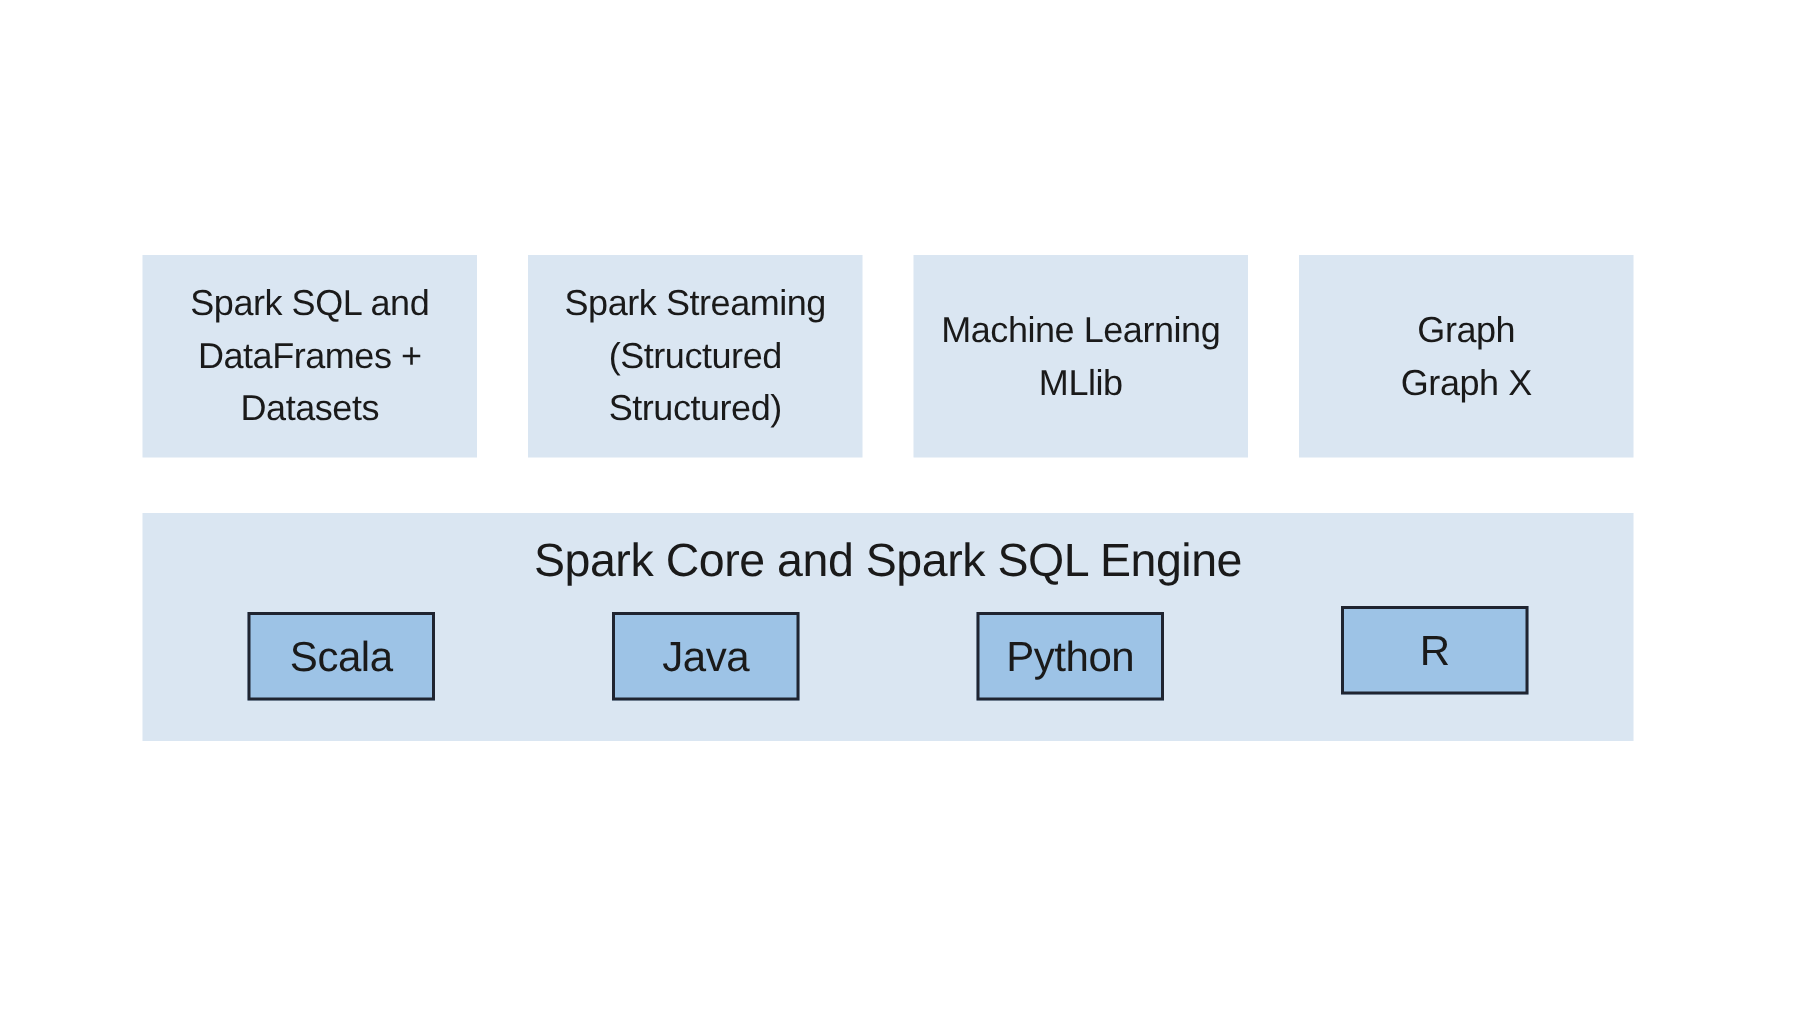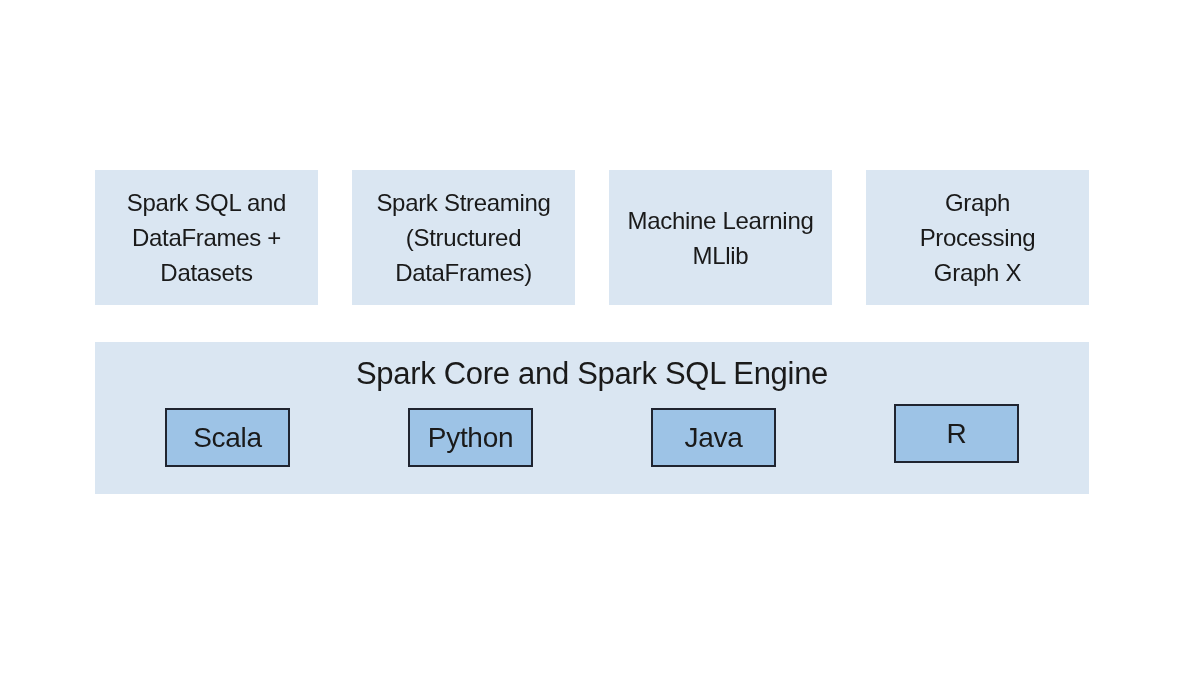--- a/index.html
+++ b/index.html
@@ -92,48 +92,47 @@
 
     <div class="component-box">
       <span>Spark SQL and</span>
       <span>DataFrames +</span>
       <span>Datasets</span>
     </div>
 
     <div class="component-box">
       <span>Spark Streaming</span>
       <span>(Structured</span>
-      <span>DataFrames)</span>
+      <span>Structured)</span>
     </div>
 
     <div class="component-box">
       <span>Machine Learning</span>
       <span>MLlib</span>
     </div>
 
     <div class="component-box">
       <span>Graph</span>
-      <span>Processing</span>
       <span>Graph X</span>
     </div>
 
   </div>
 
   <div class="core-container">
     <div class="core-title">Spark Core and Spark SQL Engine</div>
 
     <div class="lang-row">
       <div class="lang-box">
         <span>Scala</span>
       </div>
       <div class="lang-box">
-        <span>Python</span>
+        <span>Java</span>
       </div>
       <div class="lang-box">
-        <span>Java</span>
+        <span>Python</span>
       </div>
       <div class="lang-box raised">
         <span>R</span>
       </div>
     </div>
   </div>
 
 </div>
 
 </body></html>

